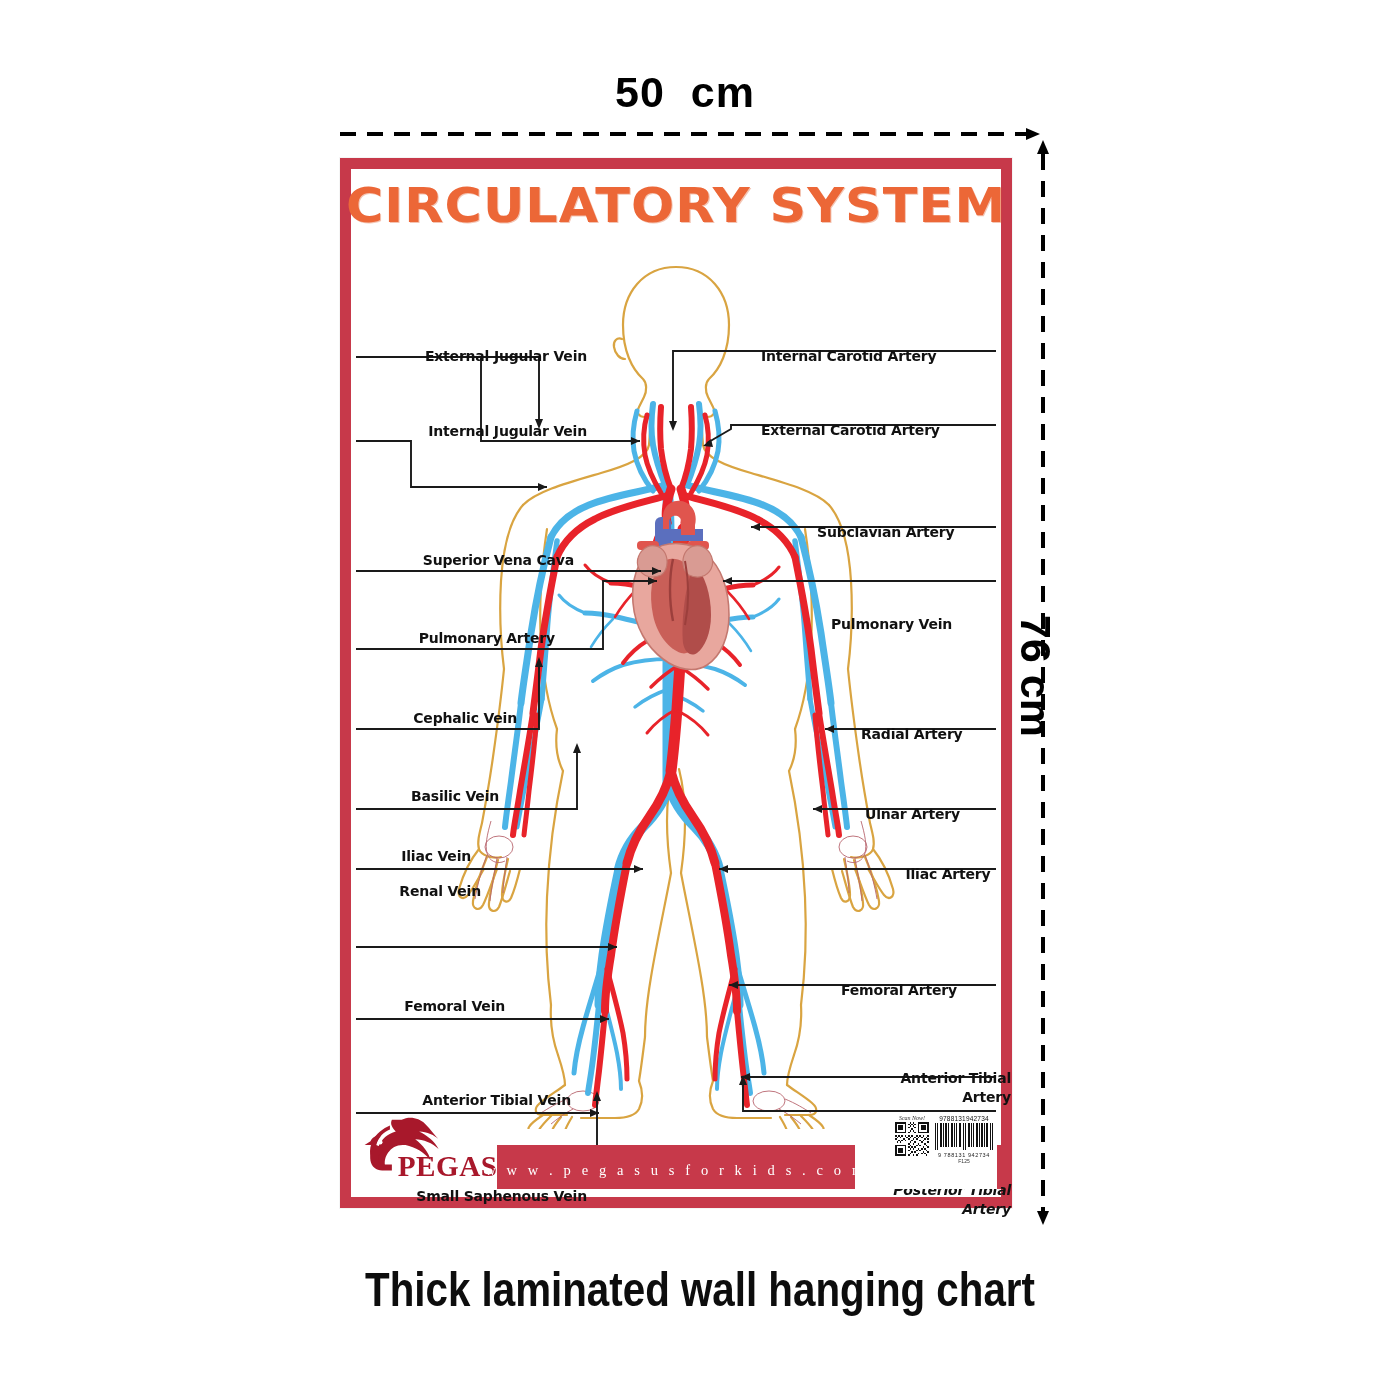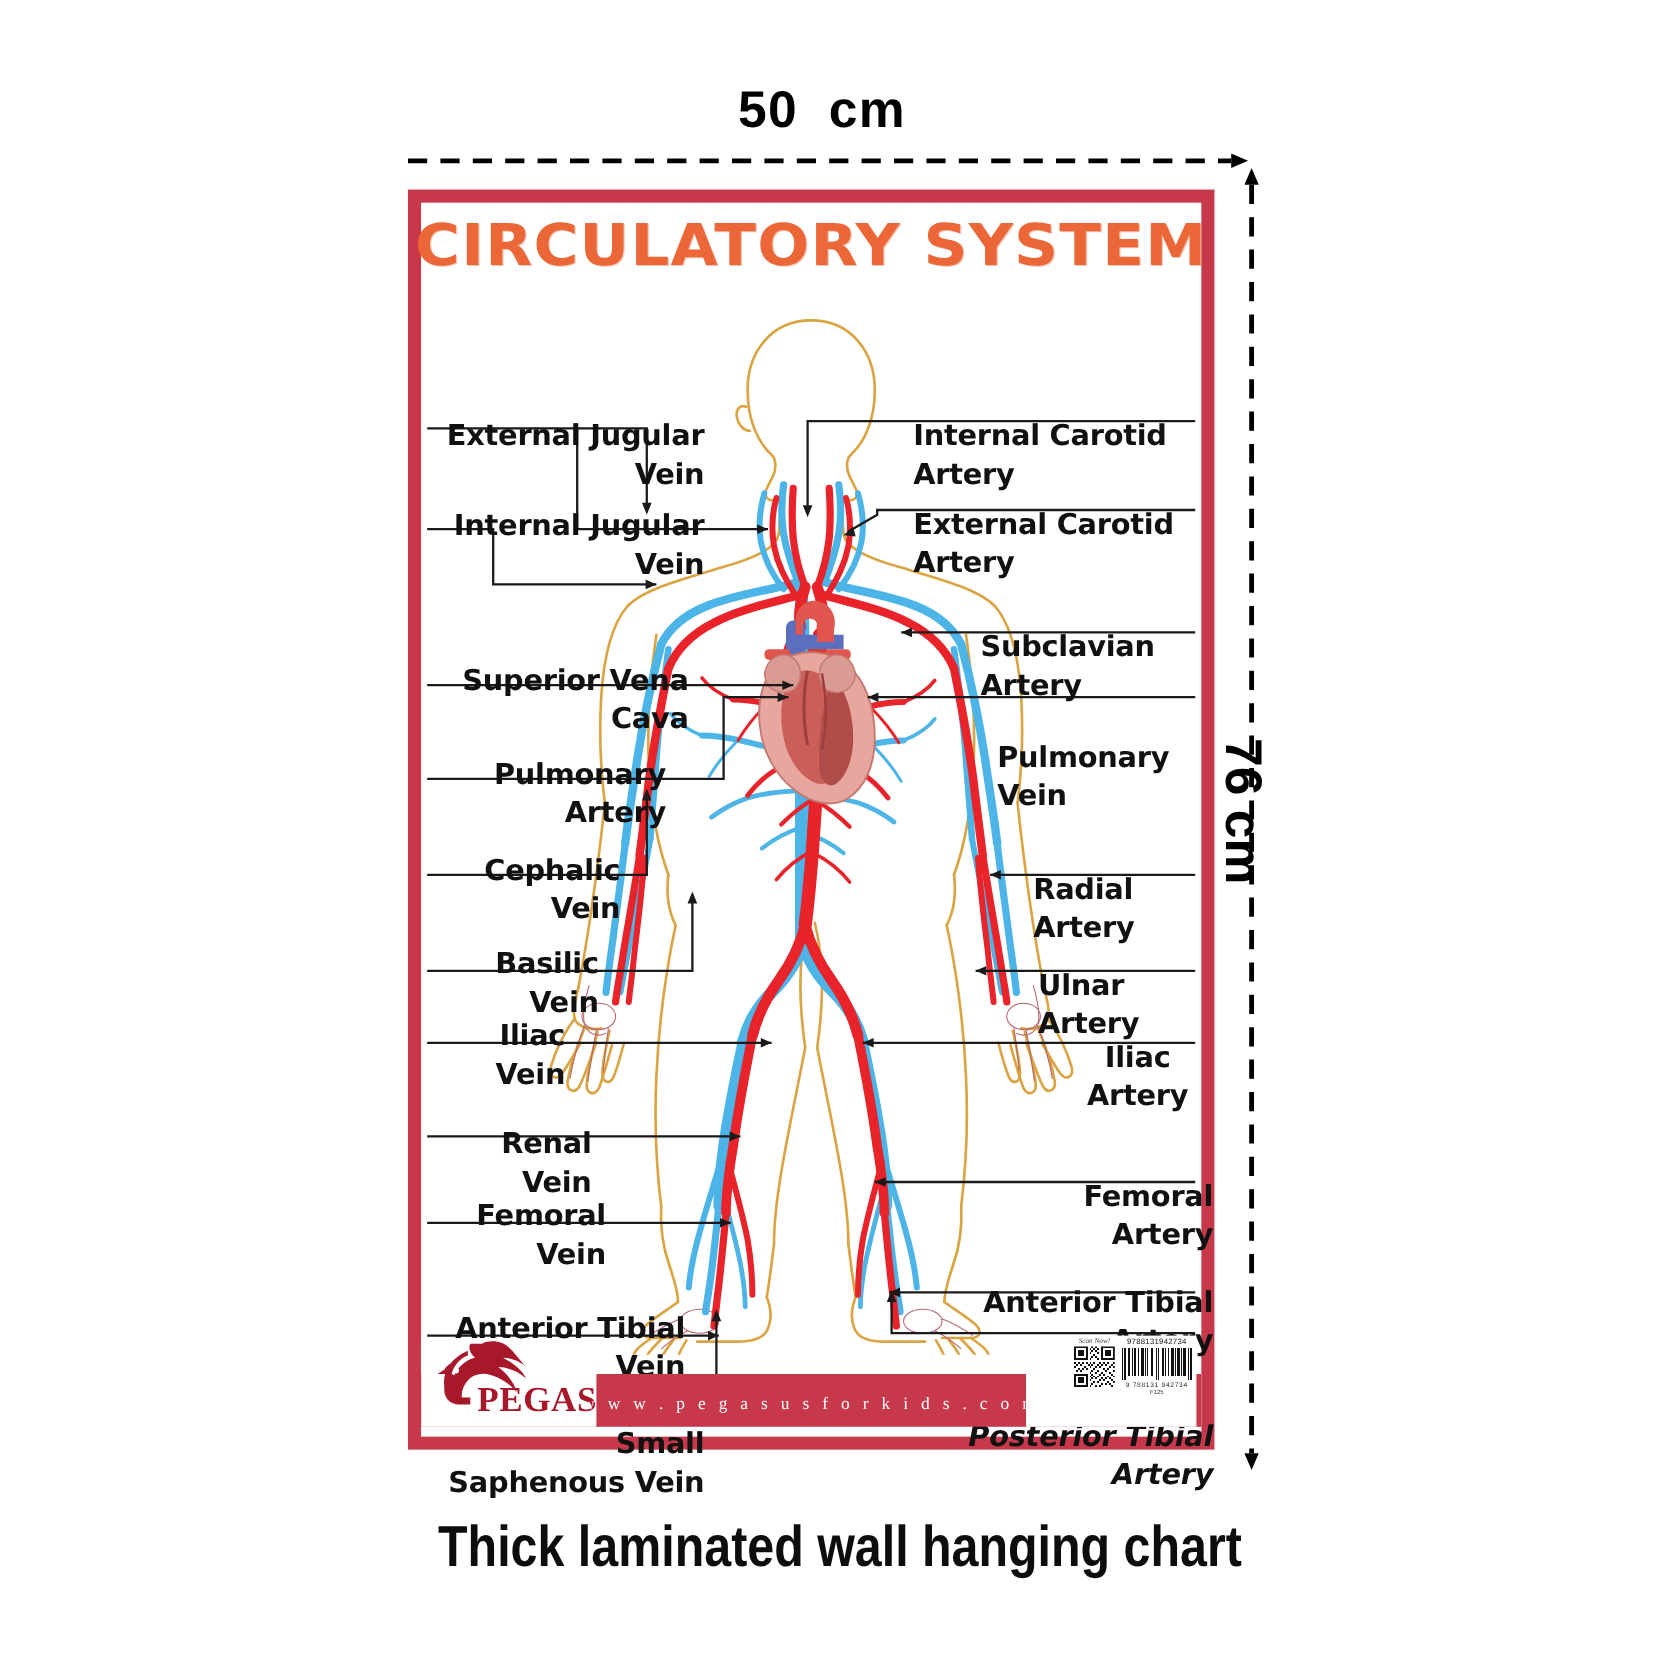--- a/index.html
+++ b/index.html
@@ -51,21 +51,21 @@
     color: #ec6737;
     transform: scaleX(1.06);
     text-shadow: 1px 1px 0 rgba(220,90,40,0.35);
     white-space: nowrap;
   }
 
   
   .label {
     position: absolute;
     font-family: "DejaVu Sans", sans-serif;
-    font-size: 24px;
+    font-size: 14px;
     font-weight: bold;
     color: #111;
     line-height: 1.34;
     white-space: pre-line;
     letter-spacing: -0.2px;
   }
   .label.left  { text-align: right; }
   .label.right { text-align: left; }
   .label.right.wrap { text-align: right; }
 
@@ -463,33 +463,33 @@
         </g>
       </svg>
 
       <div class="label left" style="left:8px; top:178px; width:228px;">External Jugular Vein</div>
       <div class="label left" style="left:8px; top:253px; width:228px;">Internal Jugular Vein</div>
       <div class="label left" style="left:8px; top:382px; width:215px;">Superior Vena Cava</div>
       <div class="label left" style="left:8px; top:460px; width:196px;">Pulmonary Artery</div>
       <div class="label left" style="left:8px; top:540px; width:158px;">Cephalic Vein</div>
       <div class="label left" style="left:8px; top:618px; width:140px;">Basilic Vein</div>
       <div class="label left" style="left:8px; top:678px; width:112px;">Iliac Vein</div>
-      <div class="label left" style="left:8px; top:768px; width:122px;margin-left:12px;">Renal Vein</div>
+      <div class="label left" style="left:8px; top:713px; width:122px;">Renal Vein</div>
       <div class="label left" style="left:8px; top:828px; width:146px;">Femoral Vein</div>
       <div class="label left" style="left:8px; top:922px; width:212px;">Anterior Tibial Vein</div>
       <div class="label left" style="left:8px; top:1018px; width:228px;">Small Saphenous Vein</div>
 
       <div class="label right" style="left:410px; top:178px; width:250px;">Internal Carotid Artery</div>
       <div class="label right" style="left:410px; top:252px; width:250px;">External Carotid Artery</div>
       <div class="label right" style="left:466px; top:354px; width:200px;">Subclavian Artery</div>
       <div class="label right" style="left:480px; top:408px; width:180px;margin-top:38px;">Pulmonary Vein</div>
       <div class="label right" style="left:510px; top:556px; width:150px;">Radial Artery</div>
       <div class="label right" style="left:514px; top:636px; width:150px;">Ulnar Artery</div>
       <div class="label right" style="left:524px; top:696px; width:146px;text-align:center;">Iliac  Artery</div>
-      <div class="label right" style="left:490px; top:812px; width:170px;text-align:right;">Femoral Artery</div>
+      <div class="label right" style="left:490px; top:812px; width:170px;">Femoral Artery</div>
       <div class="label right wrap" style="left:440px; top:900px; width:220px;">Anterior Tibial
 Artery</div>
       <div class="label right wrap" style="left:440px; top:1012px; width:220px;font-style:italic;">Posterior Tibial
 Artery</div>
 
       <div class="footer-bar"></div>
 
       <div class="footer-logo-box">
         <svg viewBox="0 0 150 78" style="width:150px;height:78px;">
           <g fill="#a8182b">

